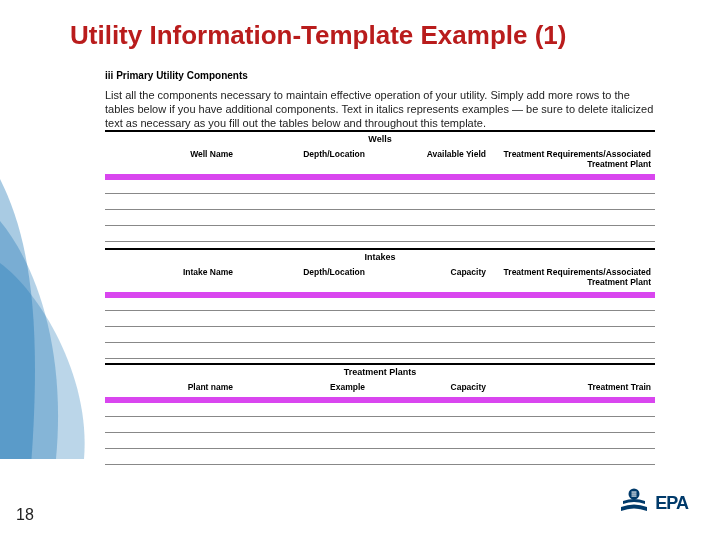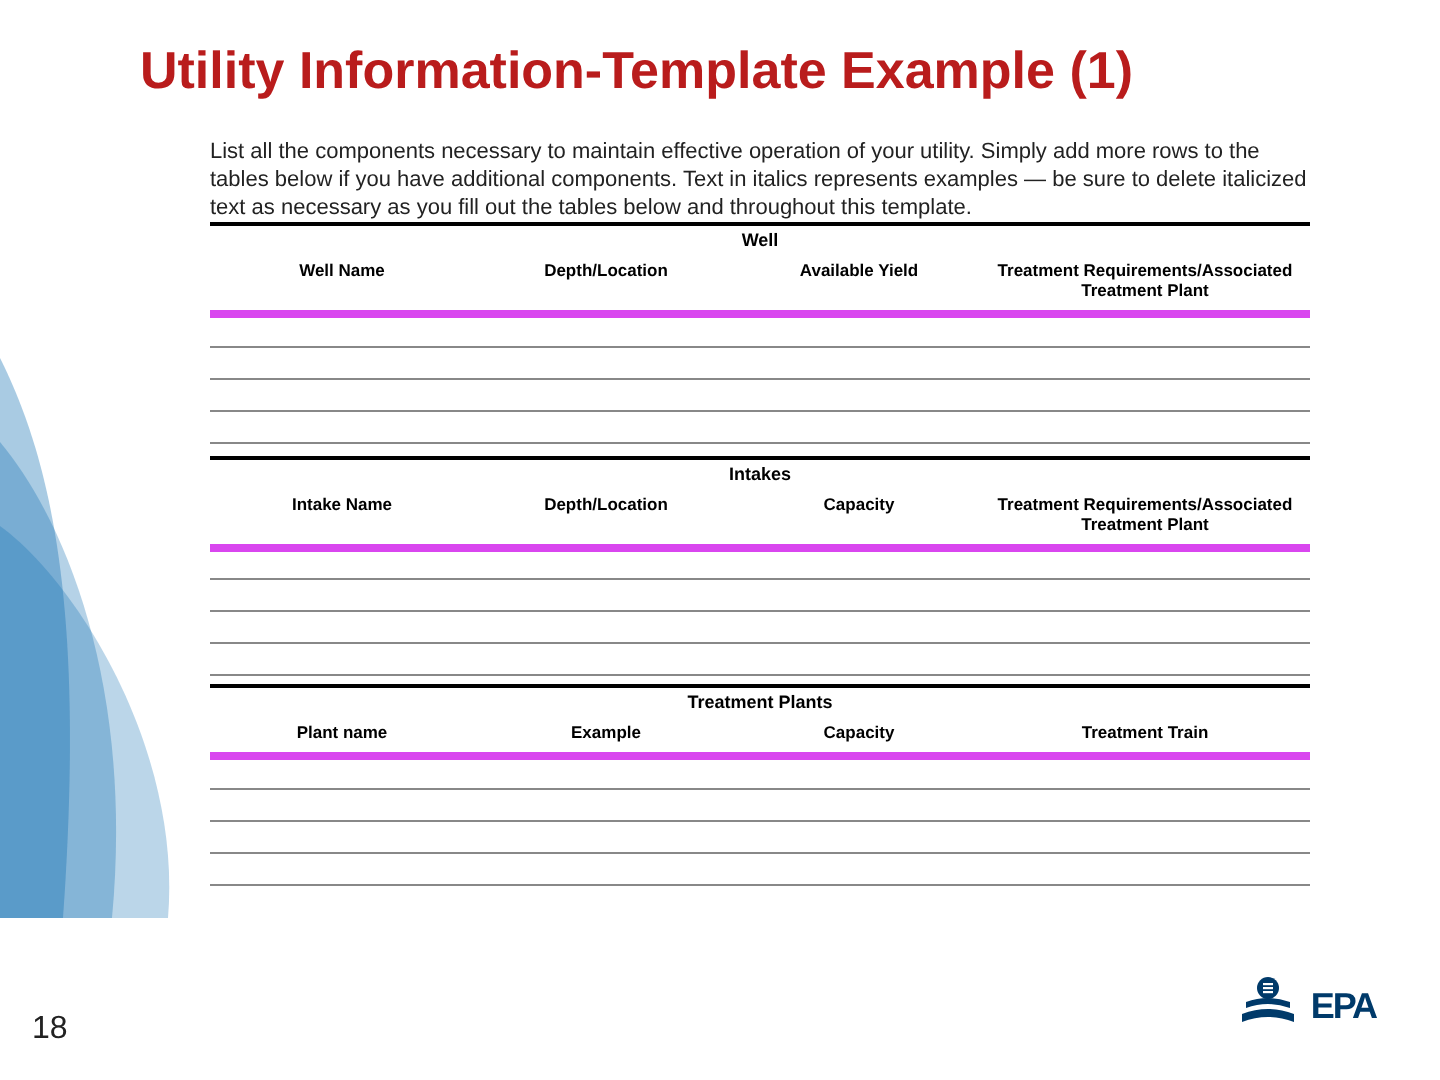--- a/index.html
+++ b/index.html
@@ -5,49 +5,52 @@
   * { box-sizing: border-box; margin: 0; padding: 0; }
   html, body { width: 720px; height: 540px; font-family: Arial, Helvetica, sans-serif; background: #fff; overflow: hidden; }
   .slide { position: relative; width: 720px; height: 540px; background: #fff; }
   .title { position: absolute; top: 20px; left: 70px; right: 30px; color: #b91c1c; font-size: 26px; font-weight: bold; }
   .content { position: absolute; top: 70px; left: 105px; width: 550px; }
   .section-heading { font-size: 10px; font-weight: bold; color: #000; margin-bottom: 8px; }
   .instruction { font-size: 11px; color: #222; line-height: 1.25; margin-bottom: 0; }
   table { width: 100%; border-collapse: collapse; margin-bottom: 4px; }
   .sep td { height: 2px; padding: 0; line-height: 0; font-size: 0; background: #000; }
   .tbl-title td { text-align: center; font-size: 9px; font-weight: bold; padding: 2px 0; }
-  th { font-size: 8.5px; font-weight: bold; text-align: center; padding: 3px 4px 5px; vertical-align: top; border-bottom: 4px solid #d946ef; color: #000; }
+  th { font-size: 8.5px; font-weight: bold; text-align: right; padding: 3px 4px 5px; vertical-align: top; border-bottom: 6px solid #d946ef; color: #000; }
   td.cell { height: 16px; border-bottom: 1px solid #888; font-size: 8px; }
   .col1 { width: 24%; }
   .col2 { width: 24%; }
   .col3 { width: 22%; }
   .col4 { width: 30%; }
   .sidebar { position: absolute; left: 0; bottom: 0; width: 105px; }
   .page-num { position: absolute; bottom: 16px; left: 16px; font-size: 16px; color: #222; z-index: 5; }
   .logo { position: absolute; right: 32px; bottom: 22px; }
   .logo .sym { display: inline-block; vertical-align: middle; }
   .logo-text { display: inline-block; vertical-align: middle; font-size: 18px; font-weight: bold; color: #003a6a; letter-spacing: -1px; margin-left: 2px; }
 </style>
 </head>
 <body>
 
 <div class="slide">
 
   <div class="title">Utility Information-Template Example (1)</div>
 
   <div class="content">
+    <div class="section-heading">
+      <span>iii</span>&nbsp;<span>Primary Utility Components</span>
+    </div>
     <div class="instruction">List all the components necessary to maintain effective operation of your utility. Simply add more rows to the tables below if you have additional components. Text in italics represents examples — be sure to delete italicized text as necessary as you fill out the tables below and throughout this template.</div>
 
     <table>
       <tbody>
           <tr class="sep">
             <td colspan="4"></td>
           </tr>
       <tr class="tbl-title">
-            <td colspan="4">Well</td>
+            <td colspan="4">Wells</td>
           </tr>
       <tr>
         <th class="col1">Well Name</th>
         <th class="col2">Depth/Location</th>
         <th class="col3">Available Yield</th>
         <th class="col4">Treatment Requirements/Associated Treatment Plant</th>
       </tr>
       <tr>
             <td class="cell"></td>
             <td class="cell"></td>

